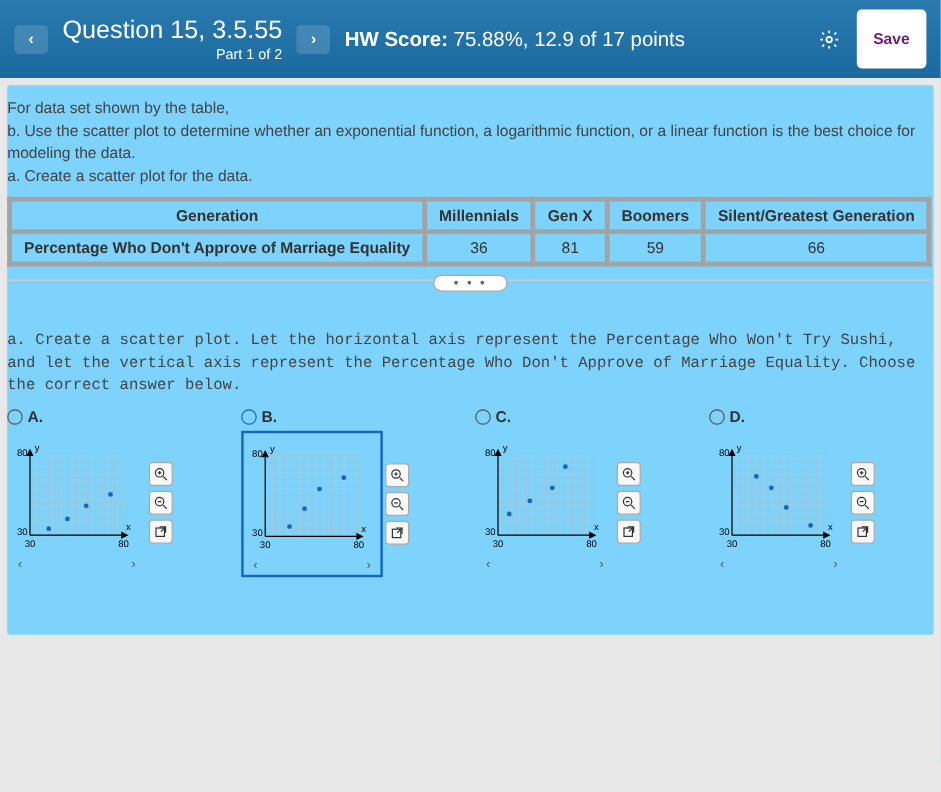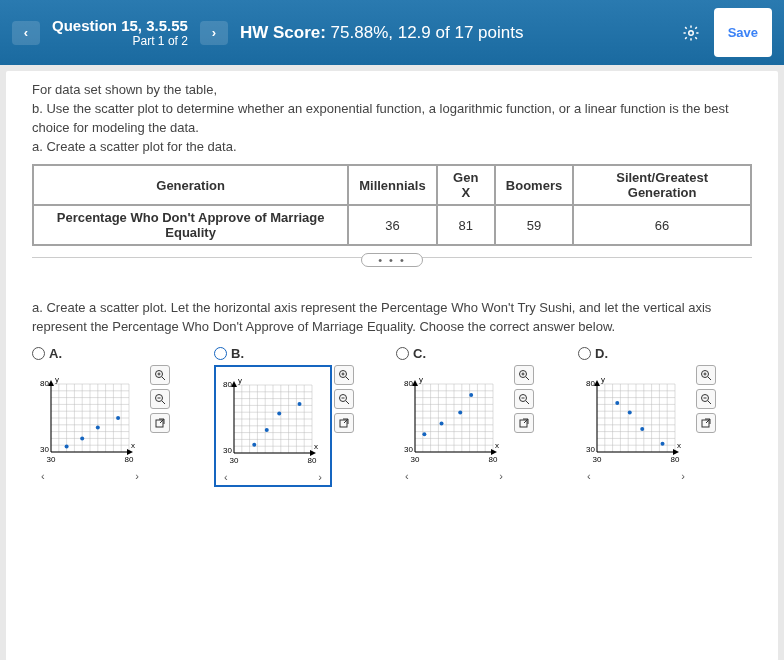--- a/index.html
+++ b/index.html
@@ -1,41 +1,41 @@
 <!DOCTYPE html>
 <html><head>
 <meta charset="utf-8">
 <style>
   * { box-sizing: border-box; margin: 0; padding: 0; }
   body { font-family: Arial, sans-serif; background: #e8e8e8; width: 784px; height: 660px; overflow: hidden; font-size: 13px; color: #333; }
   .header { background: linear-gradient(#2a7ab0, #1a6aa0); color: white; padding: 8px 12px; display: flex; align-items: center; gap: 12px; }
   .nav-btn { background: rgba(255,255,255,0.15); border-radius: 4px; width: 28px; height: 24px; display:flex; align-items:center; justify-content:center; cursor:pointer; color:white; font-weight:bold; }
   .q-block { flex:0 0 auto; }
-  .q-title { font-weight: bold; font-size: 15px; }
+  .q-title { font-weight: normal; font-size: 21px; }
   .q-sub { font-size: 12px; text-align:right; }
   .score-block { flex:1; font-size:17px; line-height:1.4; }
-  .save-btn { background:#fff; color:#3b82f6; border-radius:4px; padding:17px 14px; font-weight:bold; cursor:pointer; }
+  .save-btn { background:#fff; color:#701a75; border-radius:4px; padding:17px 14px; font-weight:bold; cursor:pointer; }
   .gear { width:22px; height:22px; display:flex; align-items:center; justify-content:center; }
-  .content { background:#ffffff; margin:6px; padding:10px 26px; border-radius:2px; height: 590px; position:relative; }
+  .content { background:#7dd3fc; margin:6px; padding:10px 0; border-radius:2px; height: 458px; position:relative; }
   .back-arrow { position:absolute; left:-26px; top:40px; color:#1a6aa0; font-size:22px; }
   .prompt { color:#444; line-height:1.45; margin-bottom:8px; }
   table.data { border-collapse:collapse; margin:4px 0 12px 0; }
-  table.data td, table.data th { border:2px solid #a3a3a3; padding:4px 10px; text-align:center; font-size:13px; }
+  table.data td, table.data th { border:4px solid #a3a3a3; padding:4px 10px; text-align:center; font-size:13px; }
   table.data th.rowhdr { text-align:center; font-weight:bold; }
   .dots-pill { border:1px solid #aaa; border-radius:12px; padding:0 16px; font-size:11px; color:#666; display:inline-block; margin: 6px auto; letter-spacing:2px;}
   .dots-wrap { text-align:center; border-top:1px solid #ccc; padding-top:0; margin-bottom:14px; position:relative; top:-1px;}
   .dots-wrap .dots-pill { position:relative; top:-11px; background:#fff;}
-  .part-a { color:#444; line-height:1.4; margin-bottom:10px; }
+  .part-a { color:#444; line-height:1.4; margin-bottom:10px;font-family:Liberation Mono, monospace; }
   .choices { display:flex; gap:8px; }
   .choice { flex:1; position:relative; }
   .radio-row { display:flex; align-items:center; gap:4px; margin-bottom:4px; font-weight:bold; }
   .radio { width:13px; height:13px; border:1.5px solid #555; border-radius:50%; display:inline-block; }
   .choice.selected .radio { border-color:#1565c0; }
   .choice.selected .chart-box { border:2px solid #1565c0; }
-  .chart-wrap { display:flex; align-items:flex-start; gap:2px; }
+  .chart-wrap { display:flex; align-items:center; gap:2px; }
   .chart-box { border:1px solid transparent; padding:2px; }
   .grid { position:relative; width:110px; height:100px; }
   .grid svg { width:100%; height:100%; }
   .tools { display:flex; flex-direction:column; gap:4px; }
   .tool { width:20px; height:20px; border:1px solid #aaa; border-radius:3px; display:flex; align-items:center; justify-content:center; font-size:11px; cursor:pointer; background:#f8f8f8; }
   .scroll-arrows { display:flex; justify-content:space-between; margin-top:2px; font-size:11px; color:#555; padding:0 6px;}
   .pts-circle { display:inline-block; width:10px; height:10px; border:1.5px solid #fff; border-radius:50%; margin-right:4px; vertical-align:middle;}
 </style>
 </head>
 <body>

